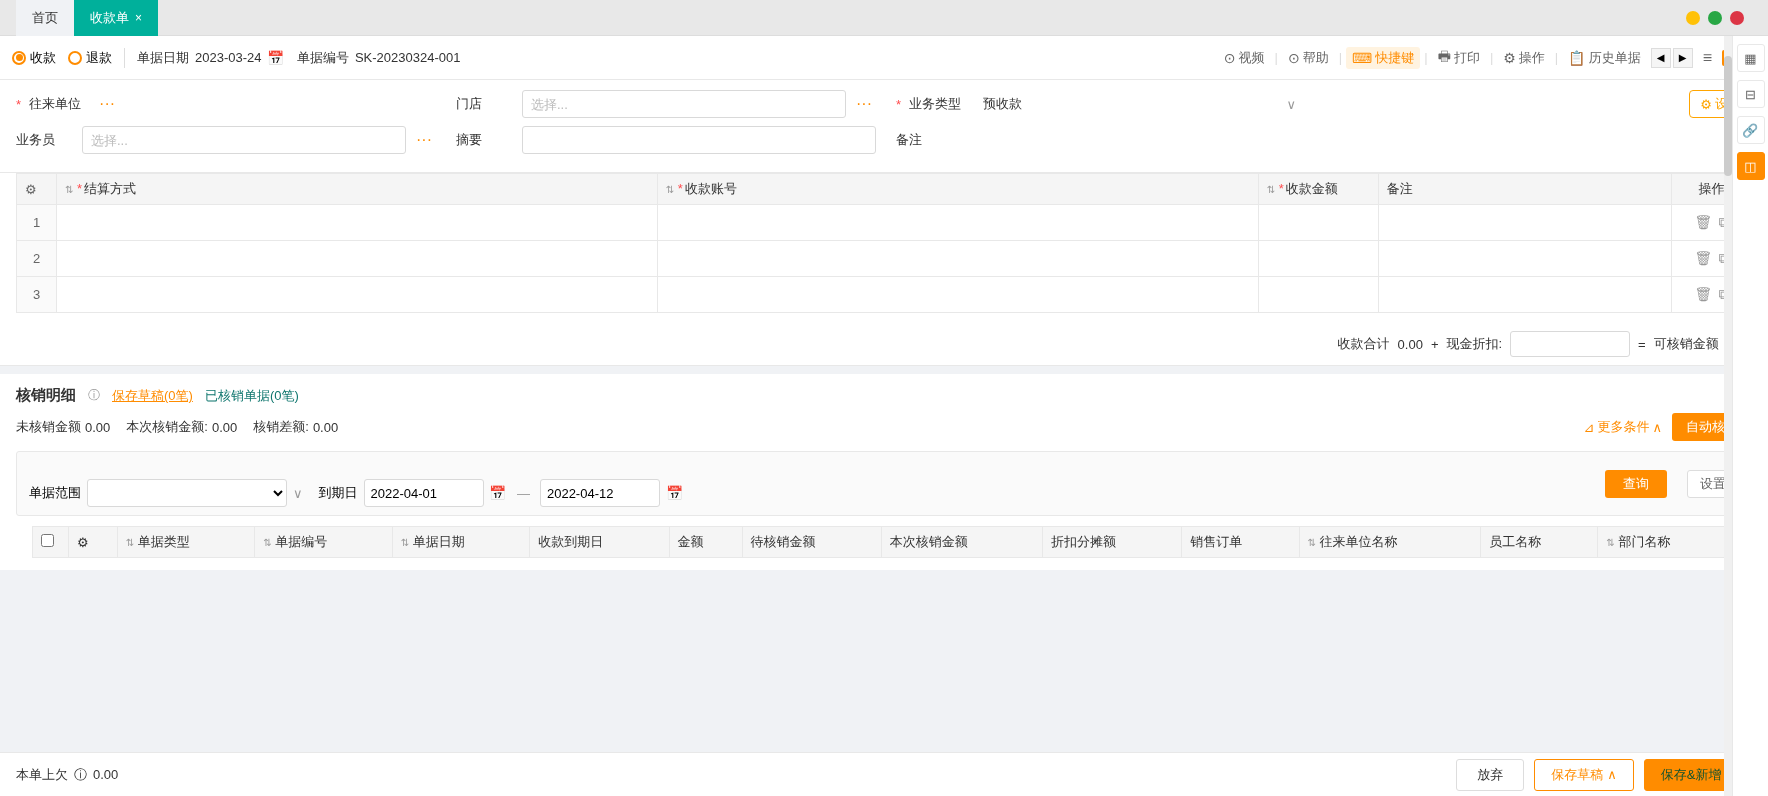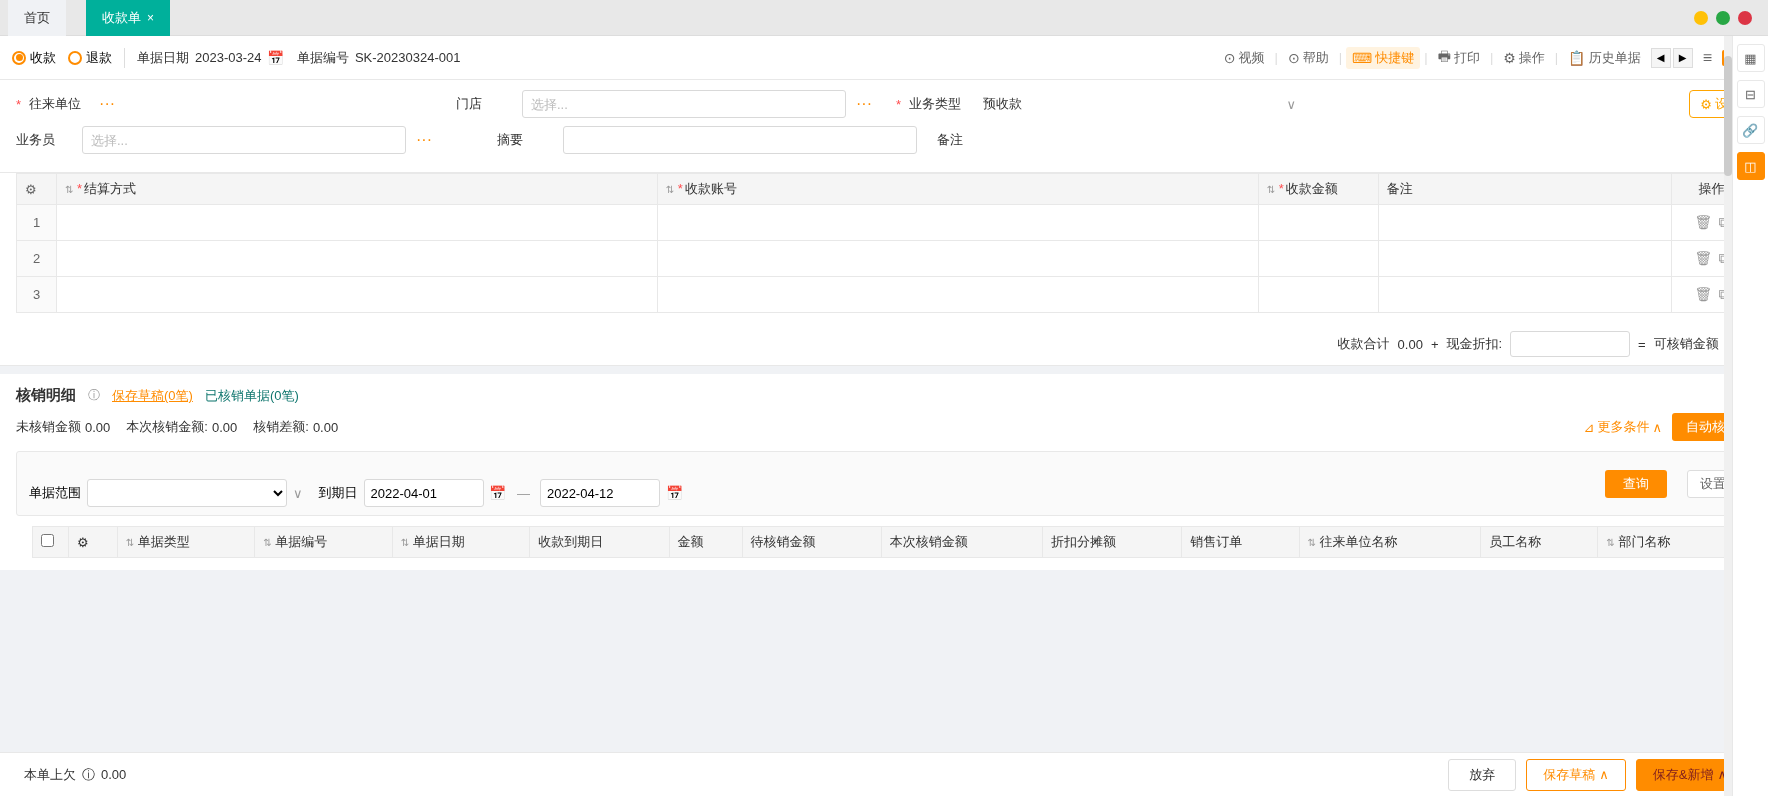--- a/index.html
+++ b/index.html
@@ -1,21 +1,21 @@
 <!DOCTYPE html>
 <html><head>
   <meta charset="utf-8">
   <style>
     * { box-sizing: border-box; margin: 0; padding: 0; font-family: 'Microsoft YaHei', Arial, sans-serif; font-size: 13px; }
     body { background: #f0f2f5; width: 1768px; min-height: 796px; overflow: hidden; }
 
     
     .tab-bar {
       display: flex; align-items: center; background: #e8e8e8; height: 36px;
-      border-bottom: 1px solid #ddd; padding: 0 8px; gap: 20px;
+      border-bottom: 1px solid #ddd; padding: 0 16px;
     }
     .tab-home {
       padding: 0 16px; height: 36px; line-height: 36px;
       background: #f0f2f5; color: #333; cursor: pointer;
     }
     .tab-active {
       padding: 0 16px; height: 36px; line-height: 36px;
       background: #00b09b; color: #fff; cursor: pointer;
       display: flex; align-items: center; gap: 6px;
     }
@@ -153,36 +153,36 @@
     .bottom-table { width: 100%; border-collapse: collapse; }
     .bottom-table th {
       background: #f5f5f5; border: 1px solid #e8e8e8; padding: 6px 8px;
       text-align: left; color: #333; font-weight: normal; white-space: nowrap;
     }
     .checkbox-cell { text-align: center; width: 36px; }
 
     
     .page-footer {
       display: flex; align-items: center; justify-content: space-between;
-      padding: 8px 24px; background: #fff; border-top: 1px solid #e8e8e8;
+      padding: 8px 16px; background: #fff; border-top: 1px solid #e8e8e8;
       position: fixed; bottom: 0; width: 100%; height: 44px;
     }
     .footer-info { display: flex; align-items: center; gap: 6px; color: #333; }
     .footer-actions { display: flex; gap: 10px; }
     .btn-abandon {
       background: #fff; border: 1px solid #ddd; color: #333;
       padding: 6px 20px; border-radius: 3px; cursor: pointer;
     }
     .btn-save-draft {
       background: #fff; border: 1px solid #ff8c00; color: #ff8c00;
       padding: 6px 16px; border-radius: 3px; cursor: pointer;
       display: flex; align-items: center; gap: 4px;
     }
     .btn-save-new {
-      background: #ff8c00; border: 1px solid #ff8c00; color: #7f1d1d;
+      background: #ff8c00; border: 1px solid #ff8c00; color: #14532d;
       padding: 6px 16px; border-radius: 3px; cursor: pointer;
       display: flex; align-items: center; gap: 4px;
     }
 
     
     .right-sidebar {
       position: fixed; right: 0; top: 36px;
       width: 36px; height: 760px; background: #fff;
       border-left: 1px solid #e8e8e8; display: flex; flex-direction: column;
       align-items: center; padding-top: 8px; gap: 8px;
@@ -317,21 +317,21 @@
   </div>
   <div class="form-row">
 
     <div class="form-field" style="max-width:420px;">
       <span class="form-field-label">业务员</span>
       <input type="text" class="form-input" placeholder="选择..." style="">
       <span class="more-btn">···</span>
     </div>
     <div class="form-separator"></div>
 
-    <div class="form-field" style="max-width:420px;margin-left:41px;">
+    <div class="form-field" style="max-width:420px;">
       <span class="form-field-label">摘要</span>
       <input type="text" class="form-input" style="">
     </div>
     <div class="form-separator"></div>
 
     <div class="form-field" style="max-width:400px;">
       <span class="form-field-label">备注</span>
     </div>
   </div>
 </div>

